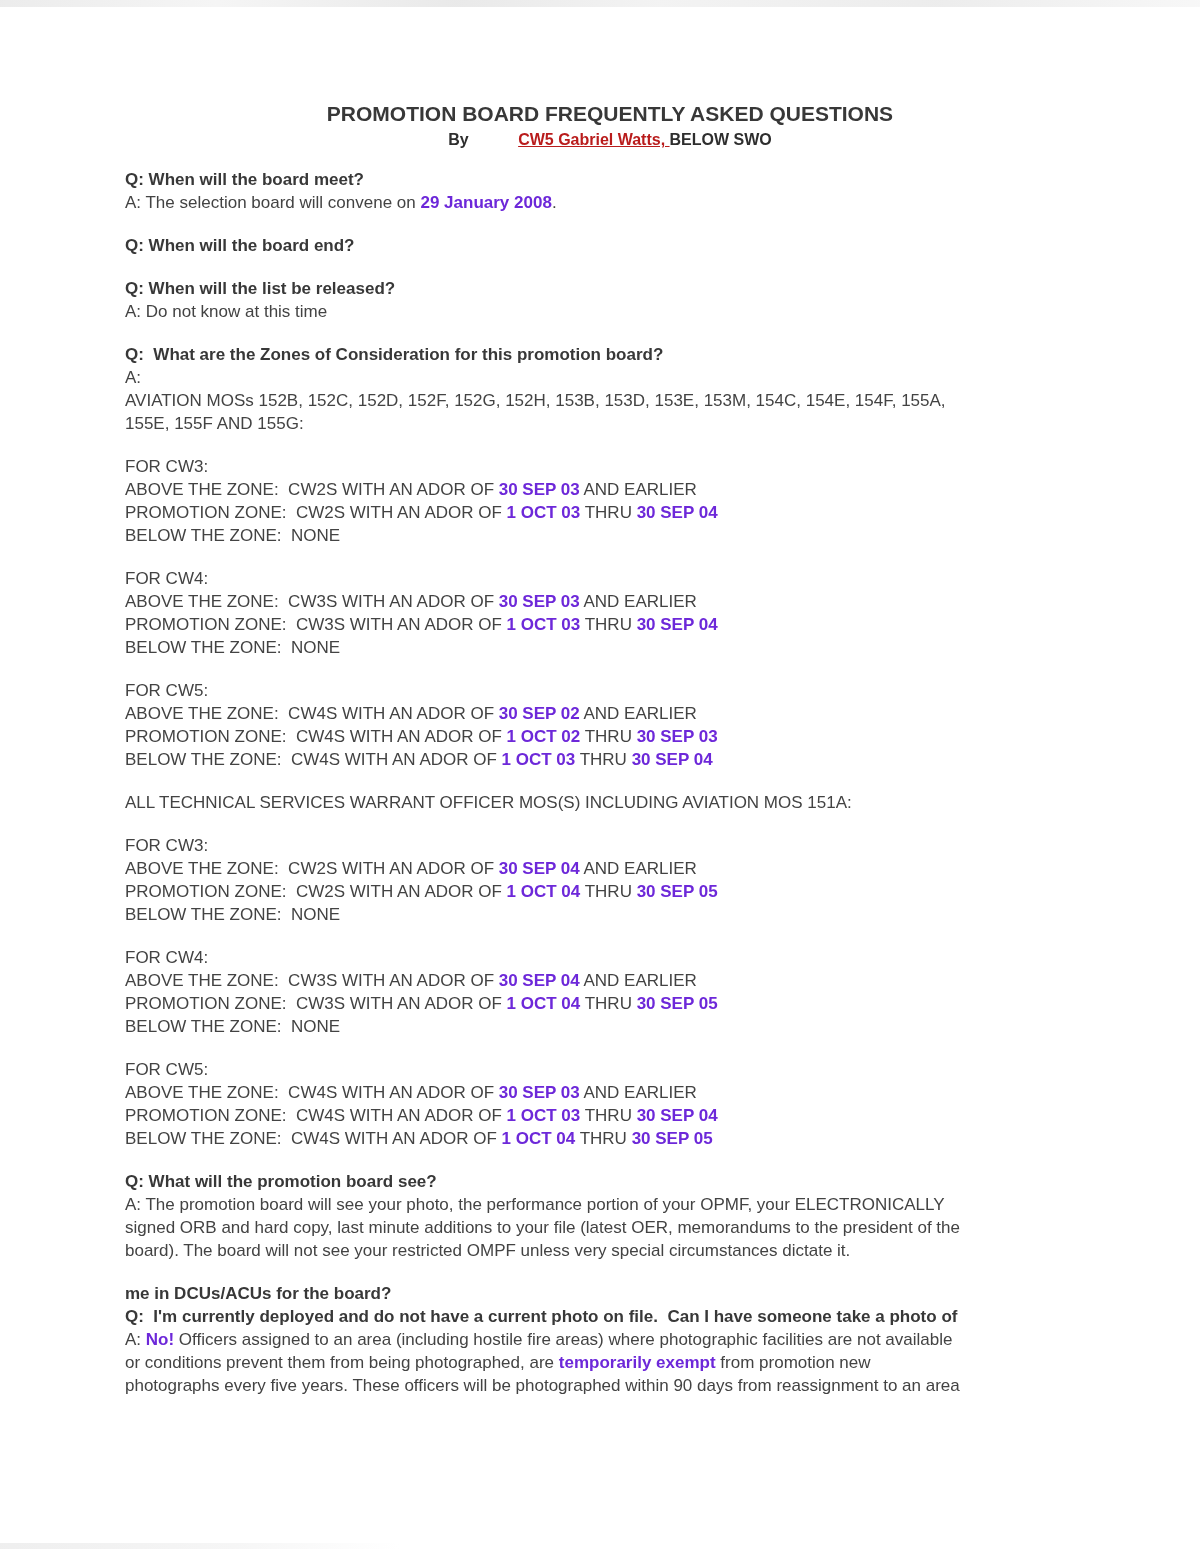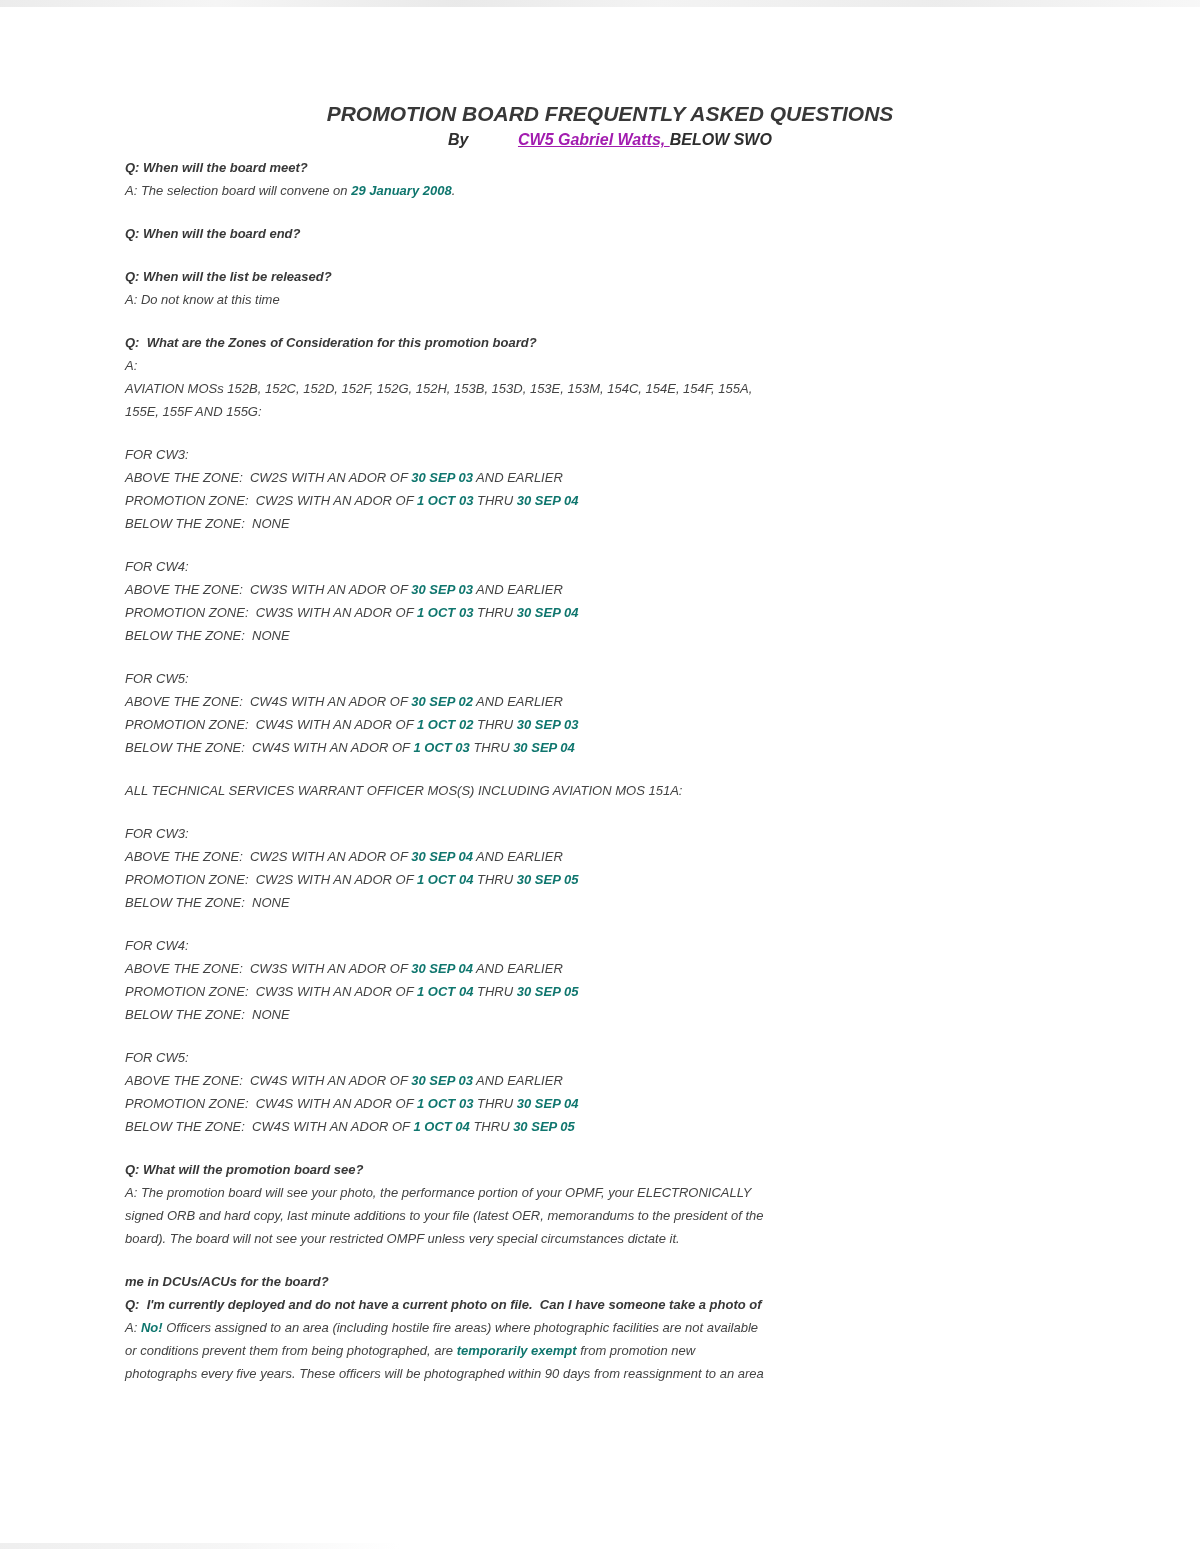--- a/index.html
+++ b/index.html
@@ -26,21 +26,20 @@
     opacity: .4;
   }
 
   .page {
     position: absolute;
     top: 0; left: 0;
     width: 1016px;
     height: 1549px;
     padding: 102px 0 8px 125px;
     box-sizing: border-box;
-    font-style: italic;
   }
   .header {
     width: 970px;
     text-align: center;
   }
   .title {
     margin: 0;
     font-size: 21px;
     line-height: 24px;
     font-weight: bold;
@@ -49,40 +48,40 @@
   }
   .byline {
     margin-top: 4px;
     font-size: 16px;
     line-height: 20px;
     font-weight: bold;
     color: #2e2e2e;
     white-space: pre-wrap;
   }
   .byline a.author {
-    color: #a21caf;
+    color: #b91c1c;
     text-decoration: underline;
     cursor: pointer;
     margin-left: 45px;
   }
   .doc-body {
-    margin-top: 6px;
-    font-size: 13px;
+    margin-top: 18px;
+    font-size: 17px;
     line-height: 23px;
     color: #434343;
   }
   .group {
     margin: 0 0 20px 0;
   }
   .line {
     white-space: pre;   
     min-height: 23px;
   }
   .bold { font-weight: bold; }
-  .red  { color: #0f766e; }
+  .red  { color: #6d28d9; }
   .q    { color: #383838; }
 </style>
 </head>
 <body>
 
 <div class="scan-edge-top"></div>
 <div class="scan-edge-bottom"></div>
 
 <div class="page">
   <div class="header">

